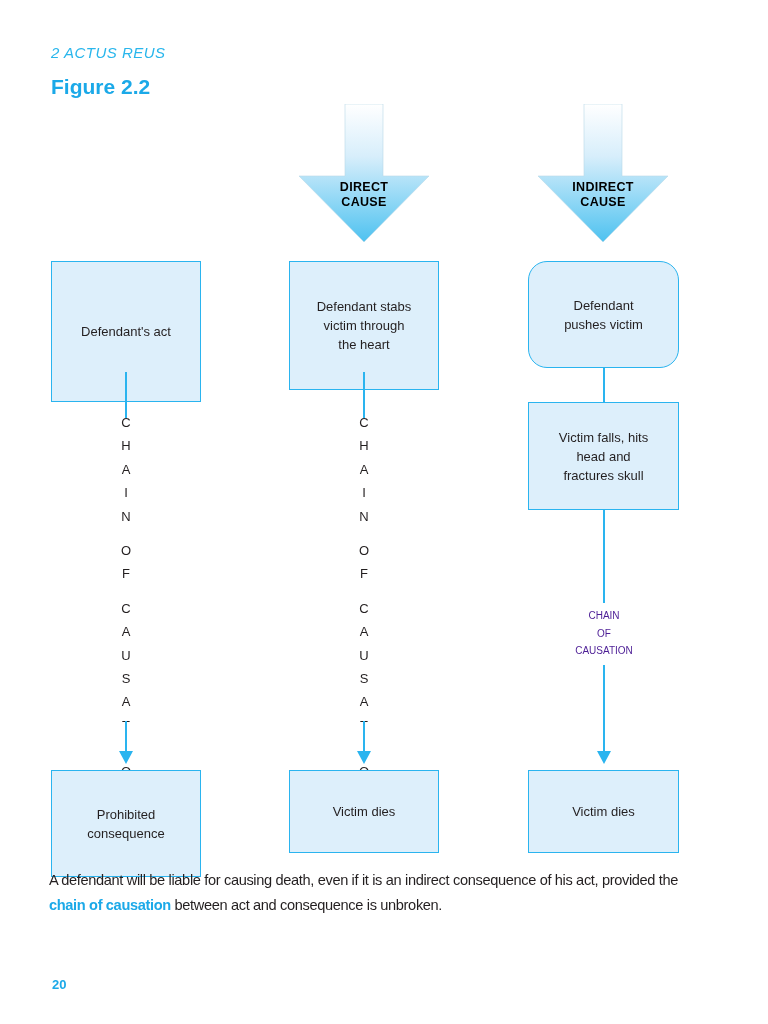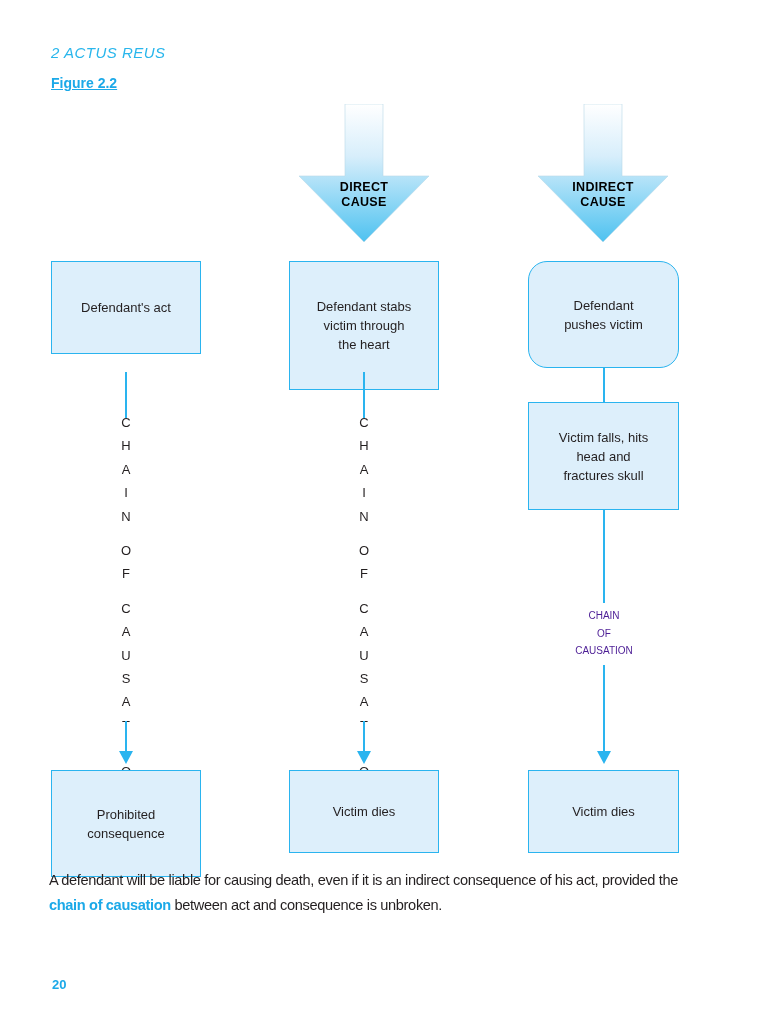--- a/index.html
+++ b/index.html
@@ -32,25 +32,24 @@
     letter-spacing: 0.2px;
     white-space: nowrap;
   }
   .running-head .num { font-style: italic; font-weight: normal; }
   .running-head .ttl { font-style: italic; font-weight: normal; letter-spacing: 0.5px; }
 
   .figure-title {
     position: absolute;
     left: 51px;
     top: 75px;
-    font-size: 14px;
+    font-size: 21px;
     font-weight: bold;
     color: #1ba9e8;
     white-space: nowrap;
-    text-decoration: underline;
   }
 
   
   .big-arrow {
     position: absolute;
     width: 130px;
     height: 138px;
   }
   .big-arrow svg { display: block; width: 130px; height: 138px; }
   .big-arrow .arrow-label {
@@ -187,21 +186,21 @@
         </linearGradient>
       </defs>
       <polygon points="46,0 84,0 84,72 130,72 65,138 0,72 46,72" fill="url(#arrGrad2)" stroke="#b9d9e8" stroke-width="0.6"></polygon>
     </svg>
     <div class="arrow-label">
       <span>INDIRECT</span><br>
       <span>CAUSE</span>
     </div>
   </div>
 
-  <div class="flow-box" style="left:51px; top:261px; width:150px; height:93px;">
+  <div class="flow-box" style="left:51px; top:261px; width:150px; height:141px;">
     <div class="box-text">Defendant's act</div>
   </div>
 
   <div class="conn-line" style="left:125px; top:372px; height:46px;"></div>
 
   <div class="vstack" style="left:111px; top:411px;">
     <span class="vline">C</span>
     <span class="vline">H</span>
     <span class="vline">A</span>
     <span class="vline">I</span>

